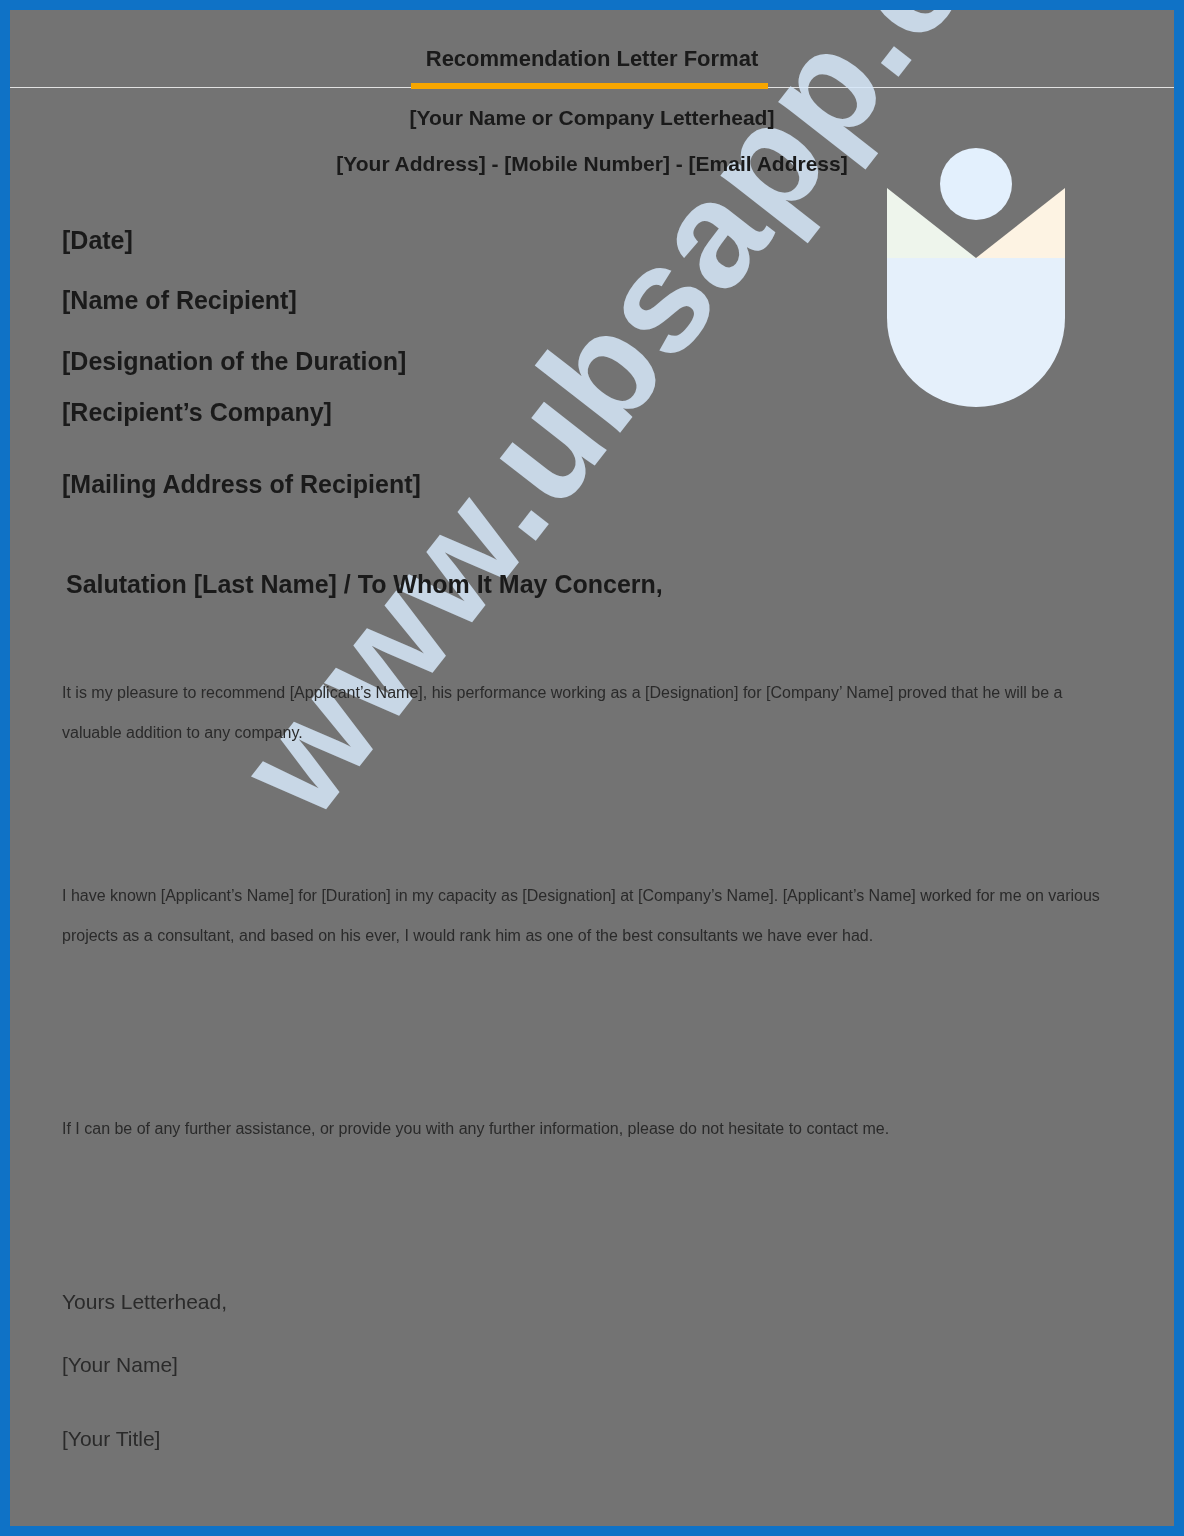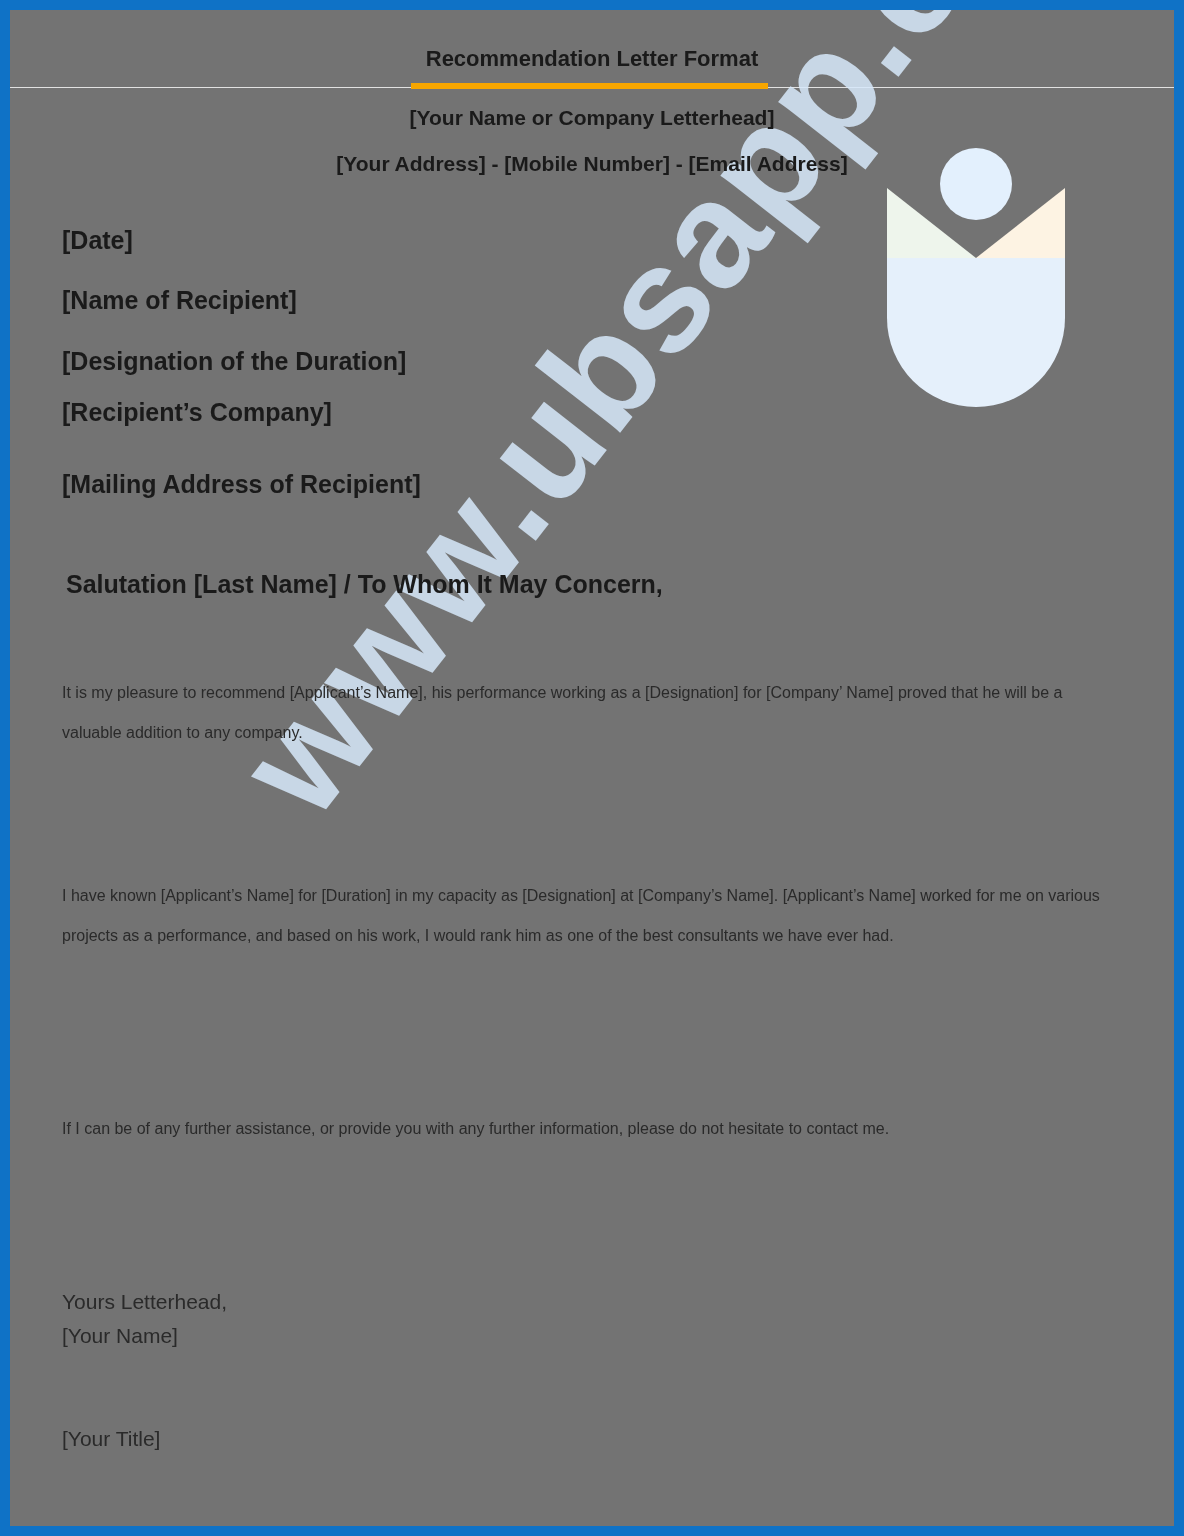--- a/index.html
+++ b/index.html
@@ -118,20 +118,20 @@
   <div class="content">
     <div class="addr-line" style="top:216px;">[Date]</div>
     <div class="addr-line" style="top:276px;">[Name of Recipient]</div>
     <div class="addr-line" style="top:337px;">[Designation of the Duration]</div>
     <div class="addr-line" style="top:388px;">[Recipient’s Company]</div>
     <div class="addr-line" style="top:460px;">[Mailing Address of Recipient]</div>
 
     <div class="salutation">Salutation [Last Name] / To Whom It May Concern,</div>
 
     <div class="para" style="top:663px;">It is my pleasure to recommend [Applicant’s Name], his performance working as a [Designation] for [Company’ Name] proved that he will be a valuable addition to any company.</div>
-    <div class="para" style="top:866px;">I have known [Applicant’s Name] for [Duration] in my capacity as [Designation] at [Company’s Name]. [Applicant’s Name] worked for me on various projects as a performance, and based on his work, I would rank him as one of the best consultants we have ever had.</div>
+    <div class="para" style="top:866px;">I have known [Applicant’s Name] for [Duration] in my capacity as [Designation] at [Company’s Name]. [Applicant’s Name] worked for me on various projects as a consultant, and based on his ever, I would rank him as one of the best consultants we have ever had.</div>
     <div class="para" style="top:1099px;">If I can be of any further assistance, or provide you with any further information, please do not hesitate to contact me.</div>
 
     <div class="sign" style="top:1280px;">Yours Letterhead,</div>
-    <div class="sign" style="top:1314px;">[Your Name]</div>
+    <div class="sign" style="top:1343px;">[Your Name]</div>
     <div class="sign" style="top:1407px;margin-top:10px;">[Your Title]</div>
   </div>
 </div>
 
 </body></html>

